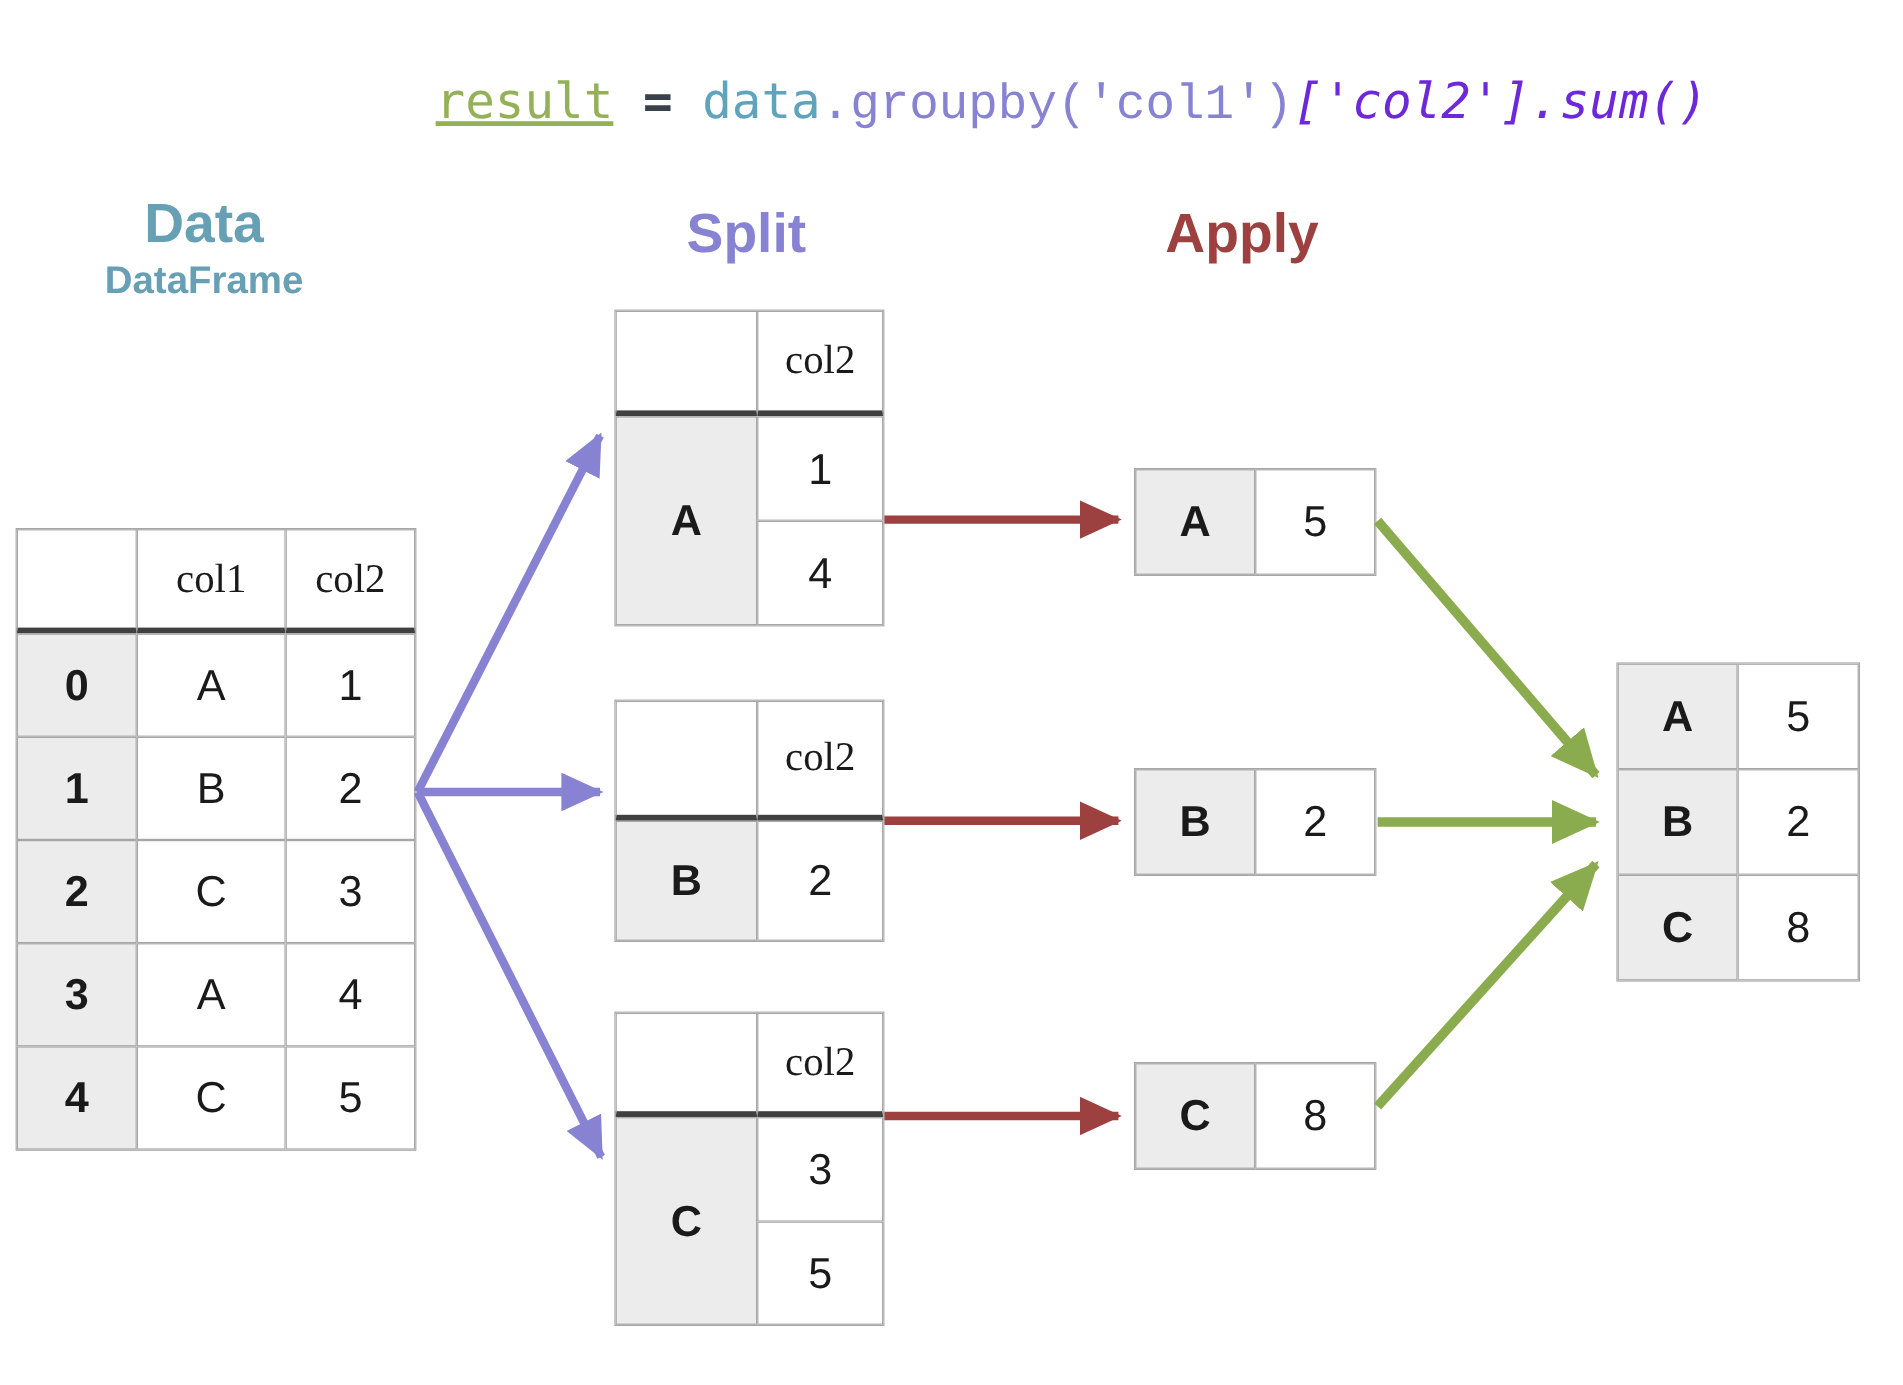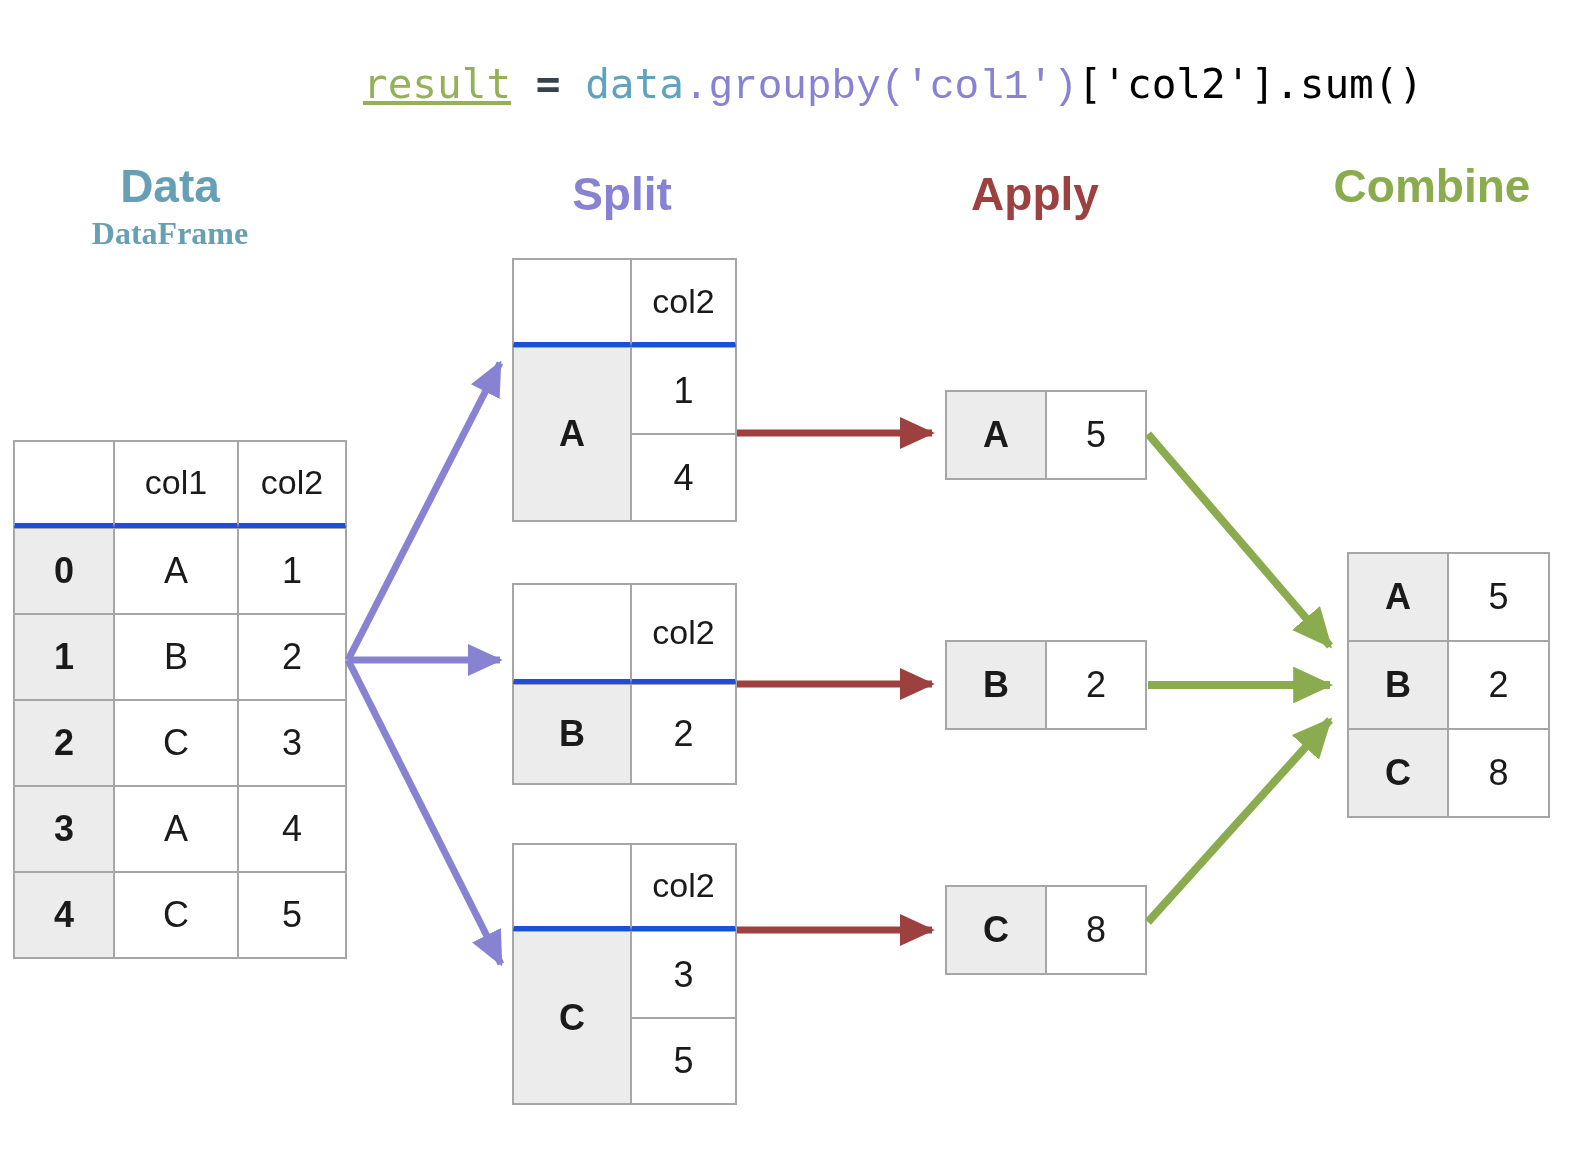--- a/index.html
+++ b/index.html
@@ -11,39 +11,39 @@
   
   .code-line {
     position:absolute; left:363px; top:60px;
     font-family:"DejaVu Sans Mono", monospace;
     font-size:41px; white-space:pre; letter-spacing:0px;
   }
   .cseg0 { color:#95b158;text-decoration:underline; }
   .cseg1 { color:#37424a; font-weight:bold; }
   .cseg2 { color:#5fa3bd; }
   .cseg3 { color:#8783d2;font-family:Liberation Mono, monospace; }
-  .cseg4 { color:#000000; }
+  .cseg4 { color:#6d28d9;font-style:italic; }
 
   
   .stage { position:absolute; width:300px; text-align:center; line-height:1.15; }
   .stage .title   { font-size:46px; font-weight:bold; }
-  .stage .subtitle{ font-size:32px; font-weight:bold; margin-top:2px;font-family:Liberation Serif, serif; }
+  .stage .subtitle{ font-size:32px; font-weight:bold; margin-top:2px; }
   .stage-data    { left:20px;  top:160px; color:#67a0b5; }
   .stage-split   { left:472px; top:168px; color:#8783d2; }
   .stage-apply   { left:885px; top:168px; color:#9d4040; }
   .stage-combine { left:1282px;top:160px; color:#8aac4f; }
 
   
   .tbl { position:absolute; display:grid; background:#ffffff; border:1px solid #a6a6a6; }
   .cell {
     border:1px solid #a6a6a6; display:flex; align-items:center; justify-content:center;
     font-size:36px; background:#ffffff; box-sizing:border-box;
   }
   .cell.idx  { background:#ececec; font-weight:bold; }
-  .cell.hdrB { border-bottom:5px solid #1d4ed8; }
+  .cell.hdrB { border-bottom:5px solid #404040;font-family:Liberation Serif, serif; }
   .cell.colhead { font-size:34px; }
 
   .main-tbl    { left:13px;  top:394px; grid-template-columns:100px 124px 108px; grid-template-rows:87px 86px 86px 86px 86px 86px;margin-top:46px; }
   .split-tbl   { grid-template-columns:118px 105px; }
   .split-a     { left:512px; top:258px; grid-template-rows:88px 87px 87px; }
   .split-b     { left:512px; top:583px; grid-template-rows:100px 100px; }
   .split-c     { left:512px; top:843px; grid-template-rows:87px 87px 86px; }
   .apply-tbl   { grid-template-columns:100px 100px; grid-template-rows:88px; }
   .apply-a     { left:945px; top:390px; }
   .apply-b     { left:945px; top:640px; }
@@ -64,21 +64,20 @@
     <div class="title">Data</div>
     <div class="subtitle">DataFrame</div>
   </div>
   <div class="stage stage-split">
     <div class="title">Split</div>
   </div>
   <div class="stage stage-apply">
     <div class="title">Apply</div>
   </div>
   <div class="stage stage-combine">
-    <div class="title">Combine</div>
   </div>
 
   <div class="tbl main-tbl">
     <div class="cell hdrB"></div>
     <div class="cell hdrB colhead">col1</div>
     <div class="cell hdrB colhead">col2</div>
 
     <div class="cell idx">0</div>
     <div class="cell">A</div>
     <div class="cell">1</div>

